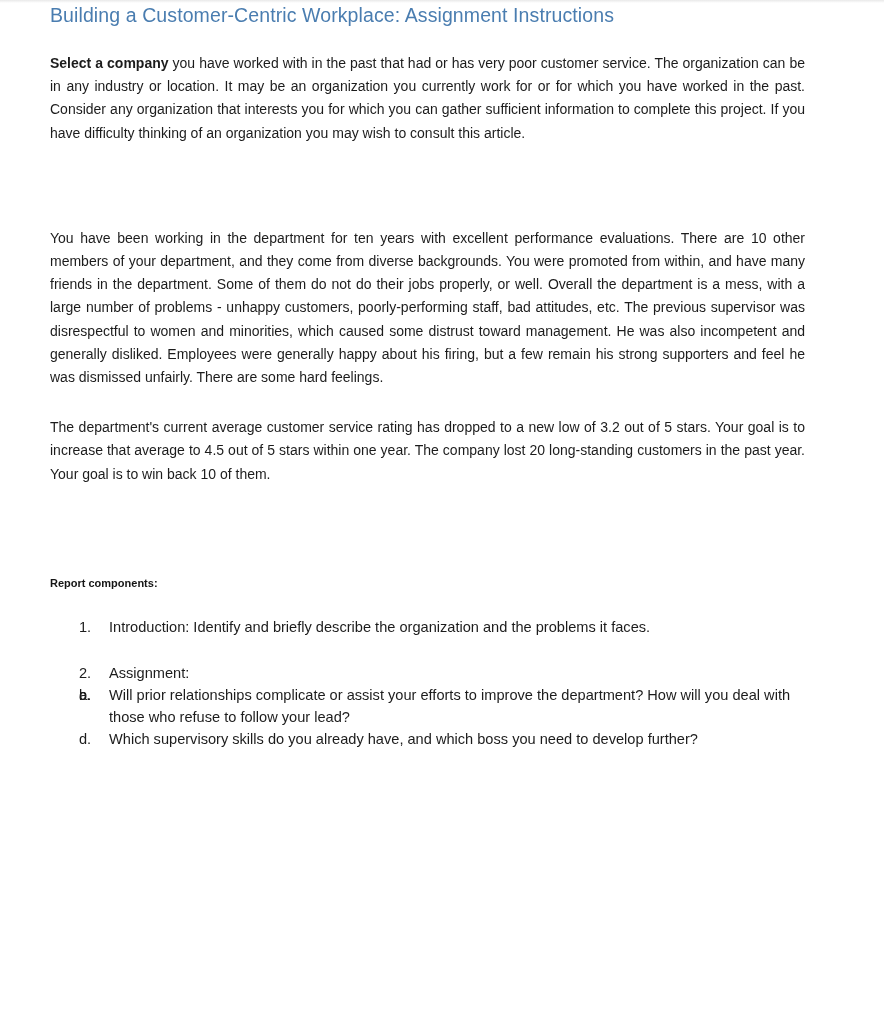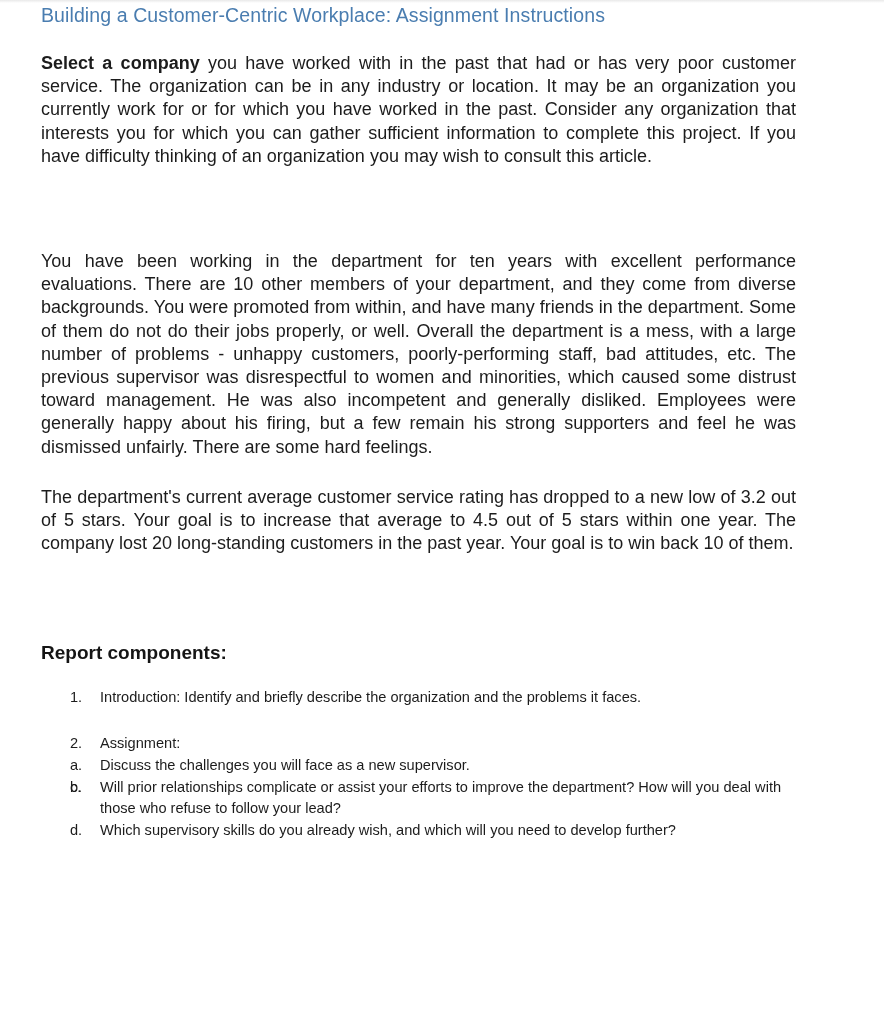--- a/index.html
+++ b/index.html
@@ -25,58 +25,58 @@
   .top-band {
     position: absolute;
     top: 0;
     left: 0;
     width: 884px;
     height: 3px;
     background: linear-gradient(to bottom, #e9e9e9, #ffffff);
   }
   .content {
     position: absolute;
-    left: 41px;
+    left: 50px;
     top: 0px;
     width: 755px;
   }
   .doc-title {
     color: #4a7db0;
     font-size: 19.5px;
     line-height: 26px;
     font-weight: 400;
     margin: 0;
     padding-top: 2px;
     letter-spacing: 0.1px;
     white-space: nowrap;
   }
   p.para {
     margin: 0;
-    font-size: 18px;
+    font-size: 14px;
     line-height: 23.2px;
     text-align: justify;
     text-justify: inter-word;
     color: #1c1c1c;
   }
   .gap-21 { height: 21px; }
   .gap-24 { height: 24px; }
   .gap-27 { height: 27px; }
   .gap-28 { height: 28px; }
   .gap-30 { height: 30px; }
   .gap-32 { height: 32px; }
   b, .bold { font-weight: 700; }
   a.link, .link {
     color: #3a6ea5;
     text-decoration: underline;
     text-underline-offset: 1.5px;
     word-break: break-all;
   }
   .nowrapline { text-align: left; }
   .heading-bold {
-    font-size: 19px;
+    font-size: 11px;
     line-height: 23.2px;
     font-weight: 700;
     margin: 0;
     color: #151515;
   }
   ol.numlist {
     margin: 0;
     padding: 0;
     list-style: none;
   }
@@ -167,32 +167,31 @@
       <div class="item-gap"></div>
 
       <li class="num-item">
         <span class="marker">2.</span>
         <span>Assignment:</span>
       </li>
 
       <ol class="alphalist">
         <li class="alpha-item">
           <span class="marker">a.</span>
-          <span>Discuss the challenges you will face as a new supervisor.</span>
         </li>
         <li class="alpha-item">
           <span class="marker">b.</span>
         </li>
         <li class="alpha-item">
           <span class="marker">c.</span>
           <span>Will prior relationships complicate or assist your efforts to improve the department? How will you deal with those who refuse to follow your lead?</span>
         </li>
         <li class="alpha-item">
           <span class="marker">d.</span>
-          <span>Which supervisory skills do you already wish, and which will you need to develop further?</span>
+          <span>Which supervisory skills do you already have, and which boss you need to develop further?</span>
         </li>
 
       </ol>
 
     </ol>
 
   </div>
 </div>
 
 </body></html>

